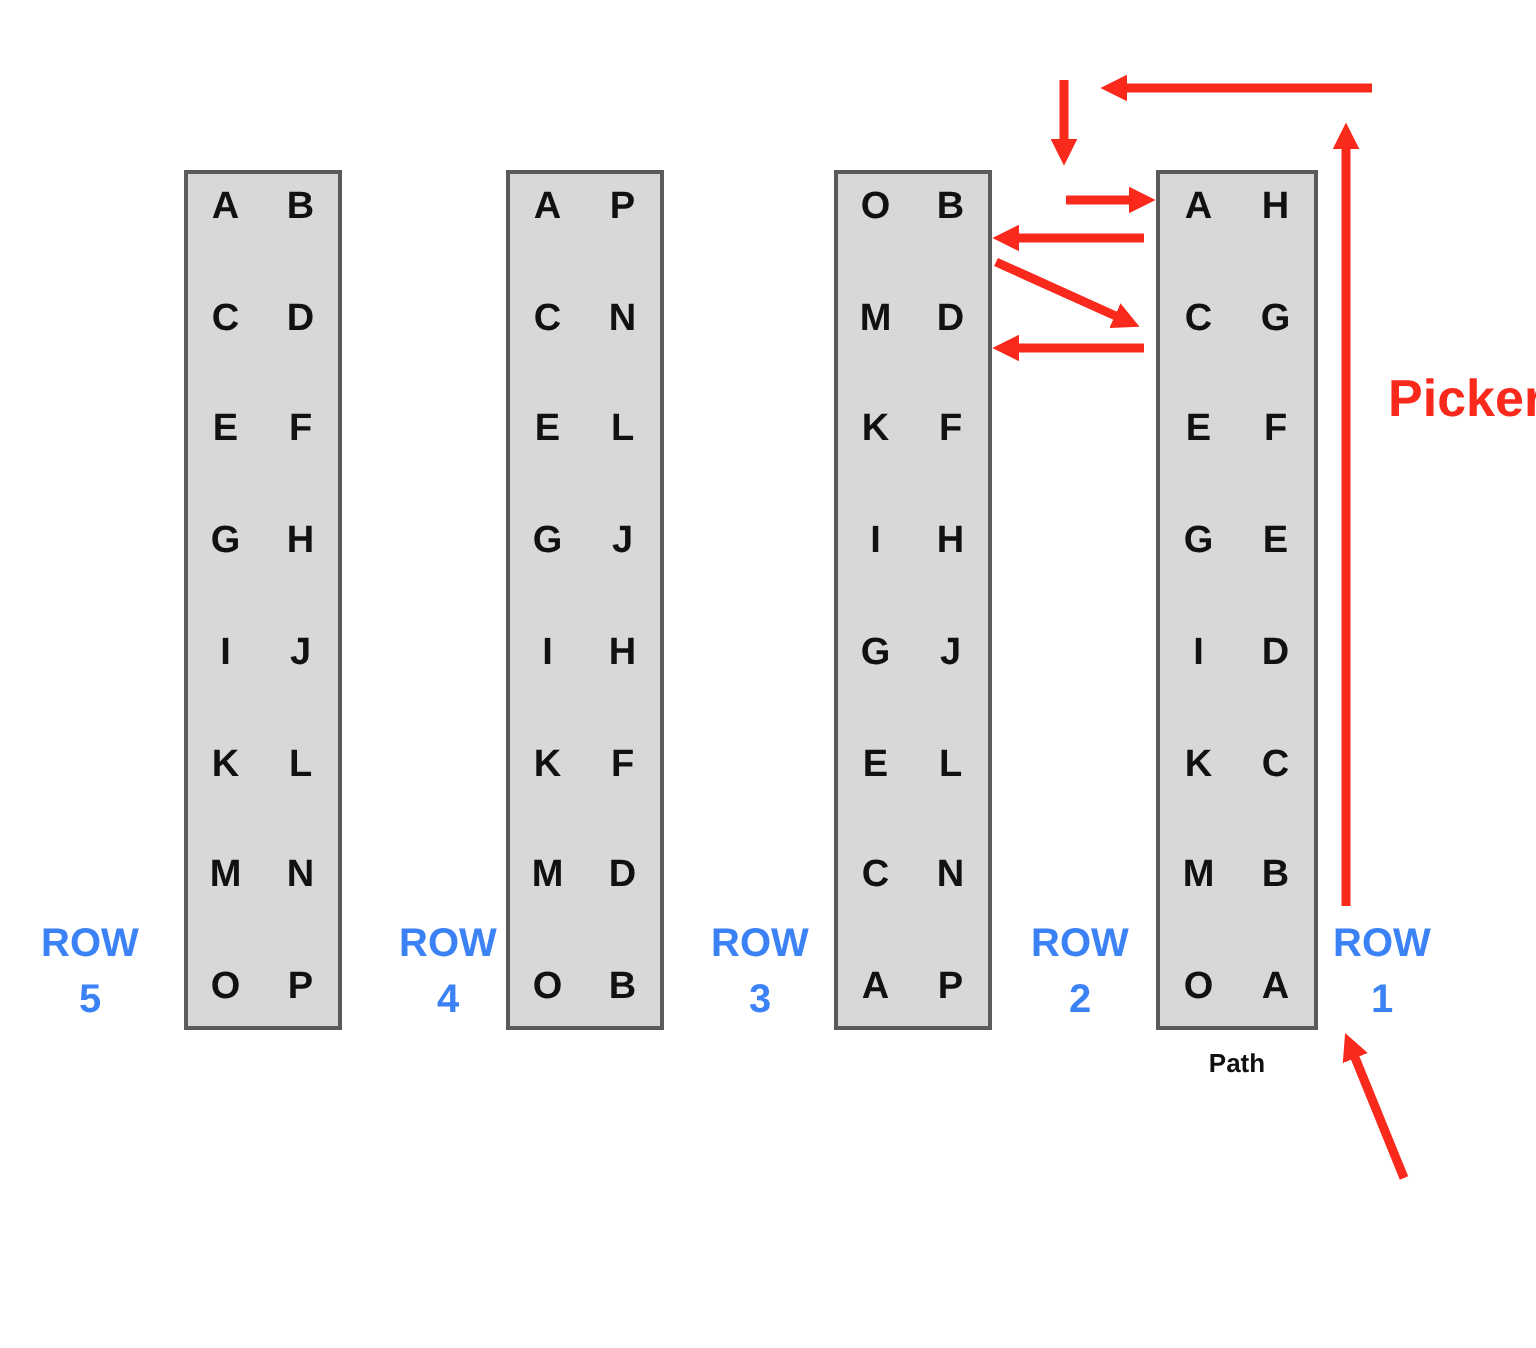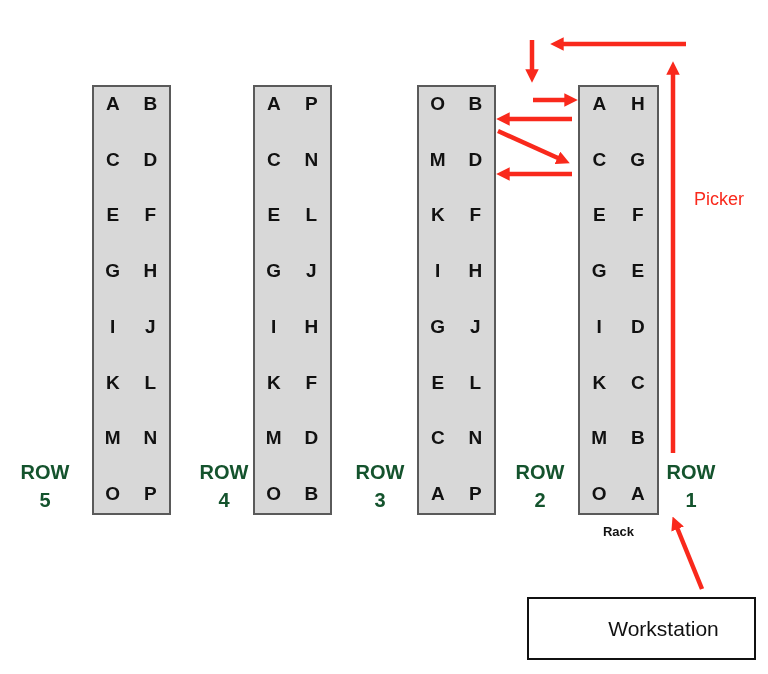--- a/index.html
+++ b/index.html
@@ -23,37 +23,37 @@
   .col{
     flex:1 1 50%;display:flex;flex-direction:column;justify-content:space-between;
     align-items:center;padding:7px 0 9px 0;
   }
   .bin{
     font-size:19px;font-weight:700;line-height:20px;color:#111;
   }
 
   .rowlab{
     position:absolute;top:458px;width:72px;text-align:center;
-    font-size:20px;font-weight:600;line-height:28px;color:#14532d;
+    font-size:20px;font-weight:600;line-height:28px;color:#3b82f6;
   }
   .rowlab span{display:block;}
   .rowlab.r5{left:9px;}
   .rowlab.r4{left:188px;}
   .rowlab.r3{left:344px;}
   .rowlab.r2{left:504px;}
   .rowlab.r1{left:655px;}
 
   .rack-caption{
     position:absolute;left:578px;top:524px;width:81px;text-align:center;
     font-size:13px;font-weight:600;color:#111;
   }
 
   .picker-path-label{
     position:absolute;left:694px;top:183px;width:74px;
-    font-size:18px;font-weight:400;line-height:32px;color:var(--red,#f9291c);
+    font-size:26px;font-weight:700;line-height:32px;color:var(--red,#f9291c);
   }
 
   .workstation{
     position:absolute;left:527px;top:597px;width:229px;height:63px;box-sizing:border-box;
     background:#ffffff;border:2px solid #111;
     display:flex;align-items:center;justify-content:center;
   }
   .workstation span{
     font-size:21px;font-weight:400;color:#111;transform:translateX(22px);
   }
@@ -182,23 +182,20 @@
   </div>
   <div class="rowlab r2">
     <span>ROW</span>
     <span>2</span>
   </div>
   <div class="rowlab r1">
     <span>ROW</span>
     <span>1</span>
   </div>
 
-  <div class="rack-caption">Rack</div>
+  <div class="rack-caption">Path</div>
 
   <div class="picker-path-label">
     <div>Picker</div>
   </div>
 
-  <div class="workstation">
-    <span>Workstation</span>
-  </div>
 
 </div>
 
 </body></html>

